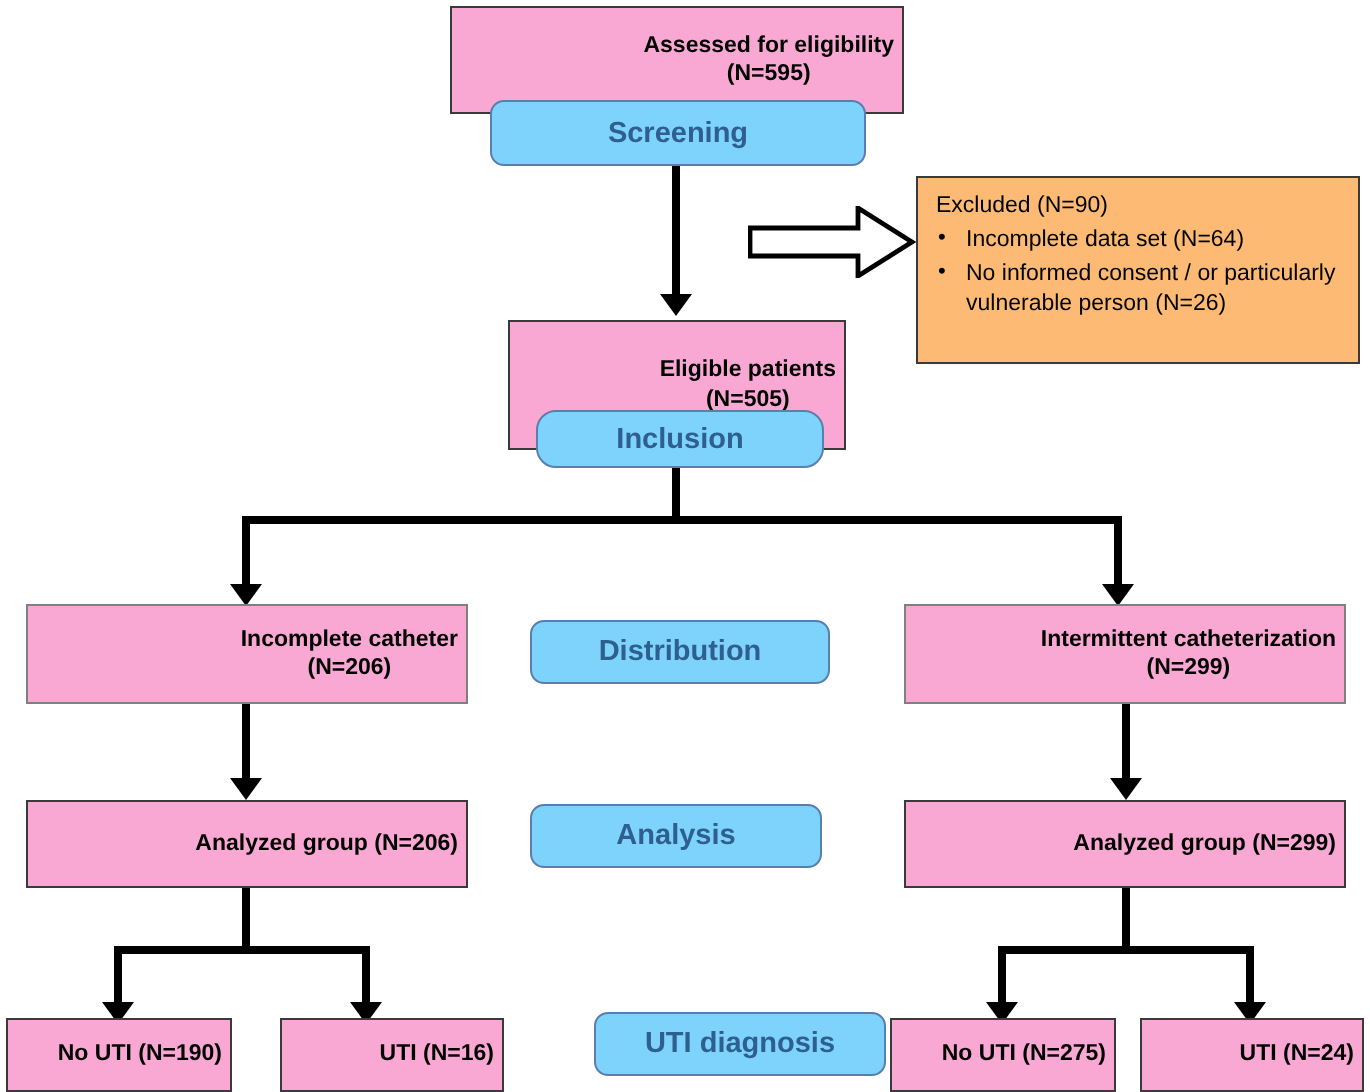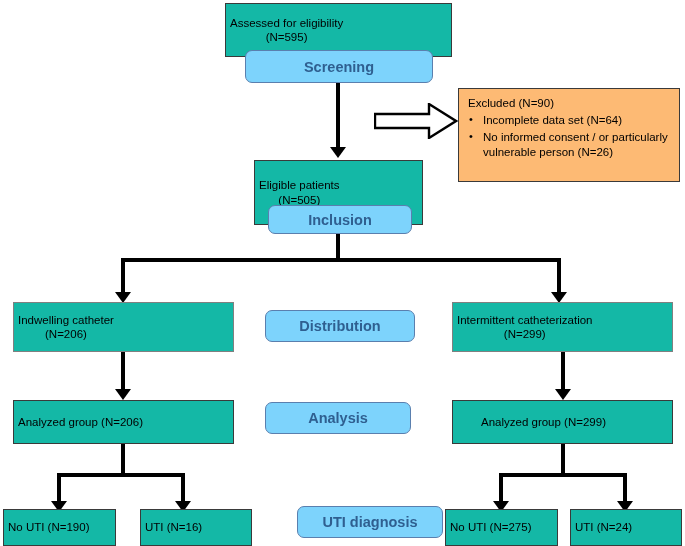--- a/index.html
+++ b/index.html
@@ -17,29 +17,30 @@
     width: 685px;
     height: 546px;
     background: #ffffff;
     overflow: hidden;
   }
   
   .box {
     position: absolute;
     box-sizing: border-box;
     border: 1.4px solid #808080;
-    background: #14b8a6;
+    background: #f9a8d4;
     color: #000000;
     display: flex;
     align-items: center;
-    justify-content: flex-start;
+    justify-content: flex-end;
     text-align: center;
     line-height: 1.25;
     font-size: 11.5px;
     z-index: 3;
+    font-weight: bold;
   }
   .box.dark {
     border-color: #3a3a3a;
   }
   .box .inner {
     padding: 0 4px;
     white-space: pre-line;
   }
   
   .pill {
@@ -142,33 +143,33 @@
     <ul>
       <li>Incomplete data set (N=64)</li>
       <li>No informed consent / or particularly vulnerable person (N=26)</li>
     </ul>
   </div>
 
   <div class="box dark" style="left:254px; top:160px; width:169px; height:65px;">
     <div class="inner"><span>Eligible patients</span><br><span>(N=505)</span></div>
   </div>
 
-  <div class="pill" style="left:268px; top:205px; width:144px; height:29px;">
+  <div class="pill" style="left:268px; top:205px; width:144px; height:29px;border-radius:10px;">
     <span>Inclusion</span>
   </div>
 
   <div class="vline" style="left:336px; top:234px; height:27px;"></div>
   <div class="hline" style="left:121px; top:258px; width:440px;"></div>
   <div class="vline" style="left:121px; top:258px; height:36px;"></div>
   <div class="arrowhead" style="left:115px; top:292px;"></div>
   <div class="vline" style="left:557px; top:258px; height:36px;"></div>
   <div class="arrowhead" style="left:551px; top:292px;"></div>
 
   <div class="box" style="left:13px; top:302px; width:221px; height:50px;">
-    <div class="inner"><span>Indwelling catheter</span><br><span>(N=206)</span></div>
+    <div class="inner"><span>Incomplete catheter</span><br><span>(N=206)</span></div>
   </div>
 
   <div class="pill" style="left:265px; top:310px; width:150px; height:32px;">
     <span>Distribution</span>
   </div>
 
   <div class="box" style="left:452px; top:302px; width:221px; height:50px;">
     <div class="inner"><span>Intermittent catheterization</span><br><span>(N=299)</span></div>
   </div>
 

